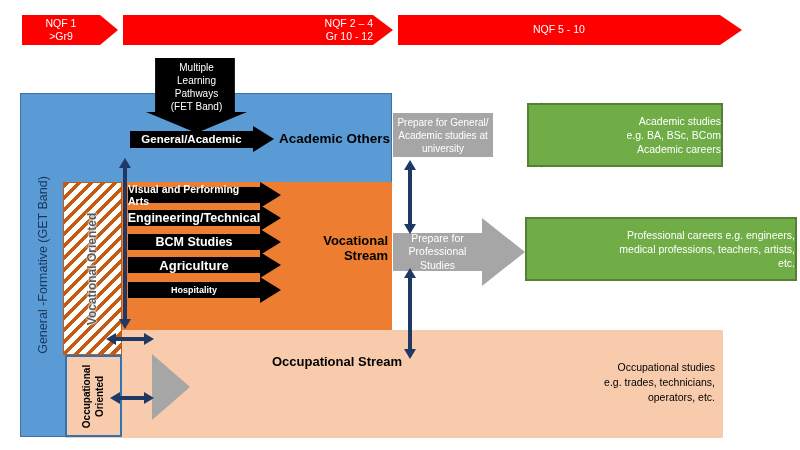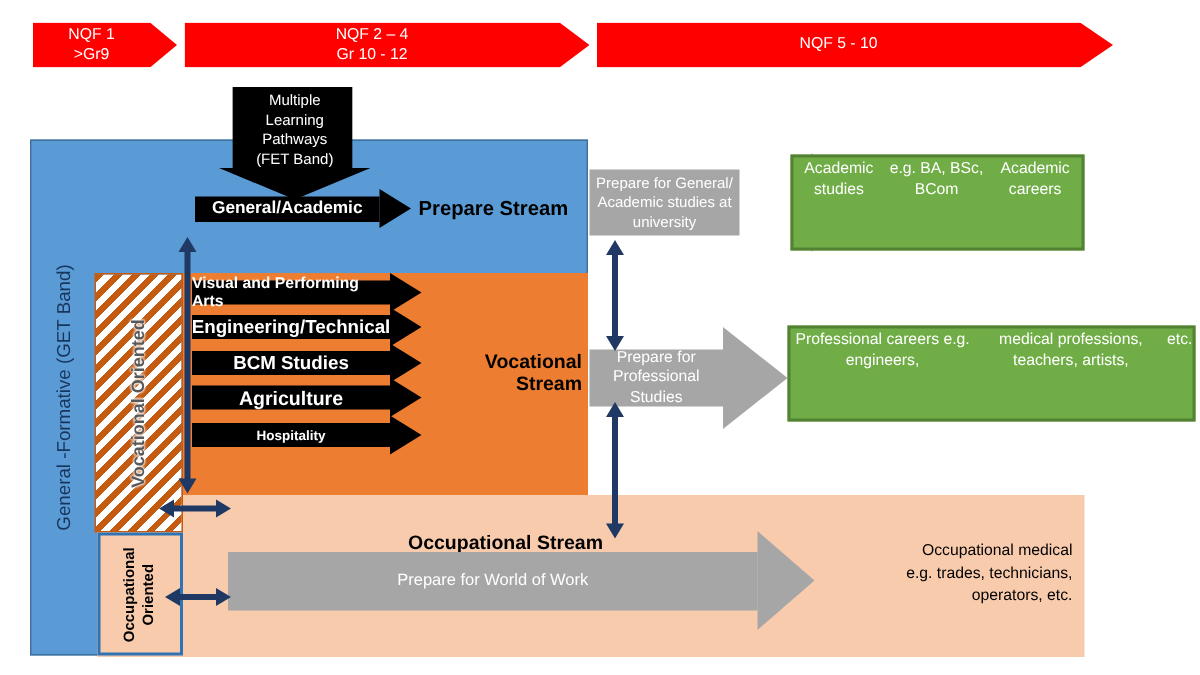--- a/index.html
+++ b/index.html
@@ -6,21 +6,21 @@
   *{box-sizing:border-box;}
   #canvas{
     position:relative;width:800px;height:450px;background:#fff;overflow:hidden;
     font-family:"Liberation Sans","DejaVu Sans",sans-serif;
   }
   
   .nqf-arrow{position:absolute;top:15px;height:30px;background:var(--red,#FF0000);
     color:#fff;display:flex;flex-direction:column;justify-content:center;align-items:center;
     font-size:10.5px;line-height:1.25;text-align:center;}
   .nqf-a1{left:22px;width:96px;clip-path:polygon(0 0,calc(100% - 18px) 0,100% 50%,calc(100% - 18px) 100%,0 100%);padding-right:18px;}
-  .nqf-a2{left:123px;width:270px;clip-path:polygon(0 0,calc(100% - 20px) 0,100% 50%,calc(100% - 20px) 100%,0 100%);padding-right:20px;}
+  .nqf-a2{left:123px;width:270px;clip-path:polygon(0 0,calc(100% - 20px) 0,100% 50%,calc(100% - 20px) 100%,0 100%);padding-right:20px;align-items:flex-end;}
   .nqf-a3{left:398px;width:344px;clip-path:polygon(0 0,calc(100% - 22px) 0,100% 50%,calc(100% - 22px) 100%,0 100%);padding-right:22px;}
   
   .blue-rect{position:absolute;left:20px;top:93px;width:372px;height:344px;
     background:var(--blue-band,#5B9BD5);border:1px solid #41719C;}
   .orange-rect{position:absolute;left:122px;top:182px;width:270px;height:148px;background:var(--orange,#ED7D31);}
   .peach-rect{position:absolute;left:65px;top:330px;width:658px;height:108px;background:var(--peach,#F8CBAD);}
   .hatch-box{position:absolute;left:63px;top:182px;width:59px;height:173px;border:1px solid var(--hatch-stripe,#C55A11);
     background:repeating-linear-gradient(135deg,var(--hatch-stripe,#C55A11) 0 4px,#ffffff 4px 8.5px);
     display:flex;align-items:center;justify-content:center;}
   .occ-box{position:absolute;left:65px;top:355px;width:57px;height:82px;background:var(--peach,#F8CBAD);
@@ -53,21 +53,21 @@
   .garrow .gbody{background:var(--gray,#A6A6A6);color:#fff;display:flex;flex-direction:column;
     align-items:center;justify-content:center;text-align:center;}
   .tri.g1{border-top:33px solid transparent;border-bottom:33px solid transparent;border-left:30px solid var(--gray,#A6A6A6);}
   .tri.g2{border-top:34px solid transparent;border-bottom:34px solid transparent;border-left:43px solid var(--gray,#A6A6A6);}
   .tri.g3{border-top:33px solid transparent;border-bottom:33px solid transparent;border-left:38px solid var(--gray,#A6A6A6);}
   .ga1 .gbody{width:100px;height:44px;font-size:10px;line-height:1.3;}
   .ga2 .gbody{width:89px;height:38px;font-size:10.5px;line-height:1.3;}
   .ga3 .gbody{width:353px;height:39px;font-size:11px;}
   
   .greenbox{position:absolute;background:var(--green,#70AD47);border:2px solid var(--green-border,#548235);
-    color:#fff;display:flex;flex-direction:row;align-items:flex-start;justify-content:center;
+    color:#fff;display:flex;flex-direction:column;align-items:flex-end;justify-content:center;
     text-align:center;font-size:10.5px;line-height:1.35;}
   .gb1{left:527px;top:103px;width:196px;height:64px;}
   .gb2{left:525px;top:217px;width:272px;height:64px;}
   
   .occ-studies{position:absolute;left:555px;top:360px;width:160px;text-align:right;
     color:#000;font-size:10.5px;line-height:1.45;}
   
   .shaft-v{position:absolute;width:3.5px;background:var(--navy,#1F3864);}
   .shaft-h{position:absolute;height:3.5px;background:var(--navy,#1F3864);}
   .head-up{position:absolute;width:0;height:0;border-left:6px solid transparent;border-right:6px solid transparent;border-bottom:10px solid var(--navy,#1F3864);}
@@ -112,21 +112,21 @@
   </div>
 
   <div class="down-arrow">
     <div class="txt">Multiple Learning Pathways (FET Band)</div>
   </div>
 
   <div class="barrow feeder" style="left:130px;top:126px;">
     <div class="body">General/Academic</div>
     <div class="tri b"></div>
   </div>
-  <div class="stream-label academic-label">Prepare Stream</div>
+  <div class="stream-label academic-label">Academic Others</div>
 
   <div class="barrow cat" style="left:128px;top:182px;">
     <div class="body" style="font-size:10.5px;">Visual and Performing Arts</div>
     <div class="tri b"></div>
   </div>
   <div class="barrow cat" style="left:128px;top:205px;">
     <div class="body" style="font-size:12.5px;">Engineering/Technical</div>
     <div class="tri b"></div>
   </div>
   <div class="barrow cat" style="left:128px;top:229px;">
@@ -156,37 +156,36 @@
 
   <div class="garrow ga2" style="left:393px;top:218px;">
     <div class="gbody">
       <div>Prepare for</div>
       <div>Professional Studies</div>
     </div>
     <div class="tri g2"></div>
   </div>
 
   <div class="garrow ga3" style="left:152px;top:354px;">
-    <div class="gbody">Prepare for World of Work</div>
     <div class="tri g3"></div>
   </div>
 
   <div class="greenbox gb1">
     <div>Academic studies</div>
     <div>e.g. BA, BSc, BCom</div>
     <div>Academic careers</div>
   </div>
   <div class="greenbox gb2">
     <div>Professional careers e.g. engineers,</div>
     <div>medical professions, teachers, artists,</div>
     <div>etc.</div>
   </div>
 
   <div class="occ-studies">
-    <div>Occupational medical</div>
+    <div>Occupational studies</div>
     <div>e.g. trades, technicians,</div>
     <div>operators, etc.</div>
   </div>
 
   <div>
     <div class="head-up" style="left:119px;top:158px;"></div>
     <div class="shaft-v" style="left:123px;top:167px;height:153px;"></div>
     <div class="head-down" style="left:119px;top:319px;"></div>
   </div>
 

